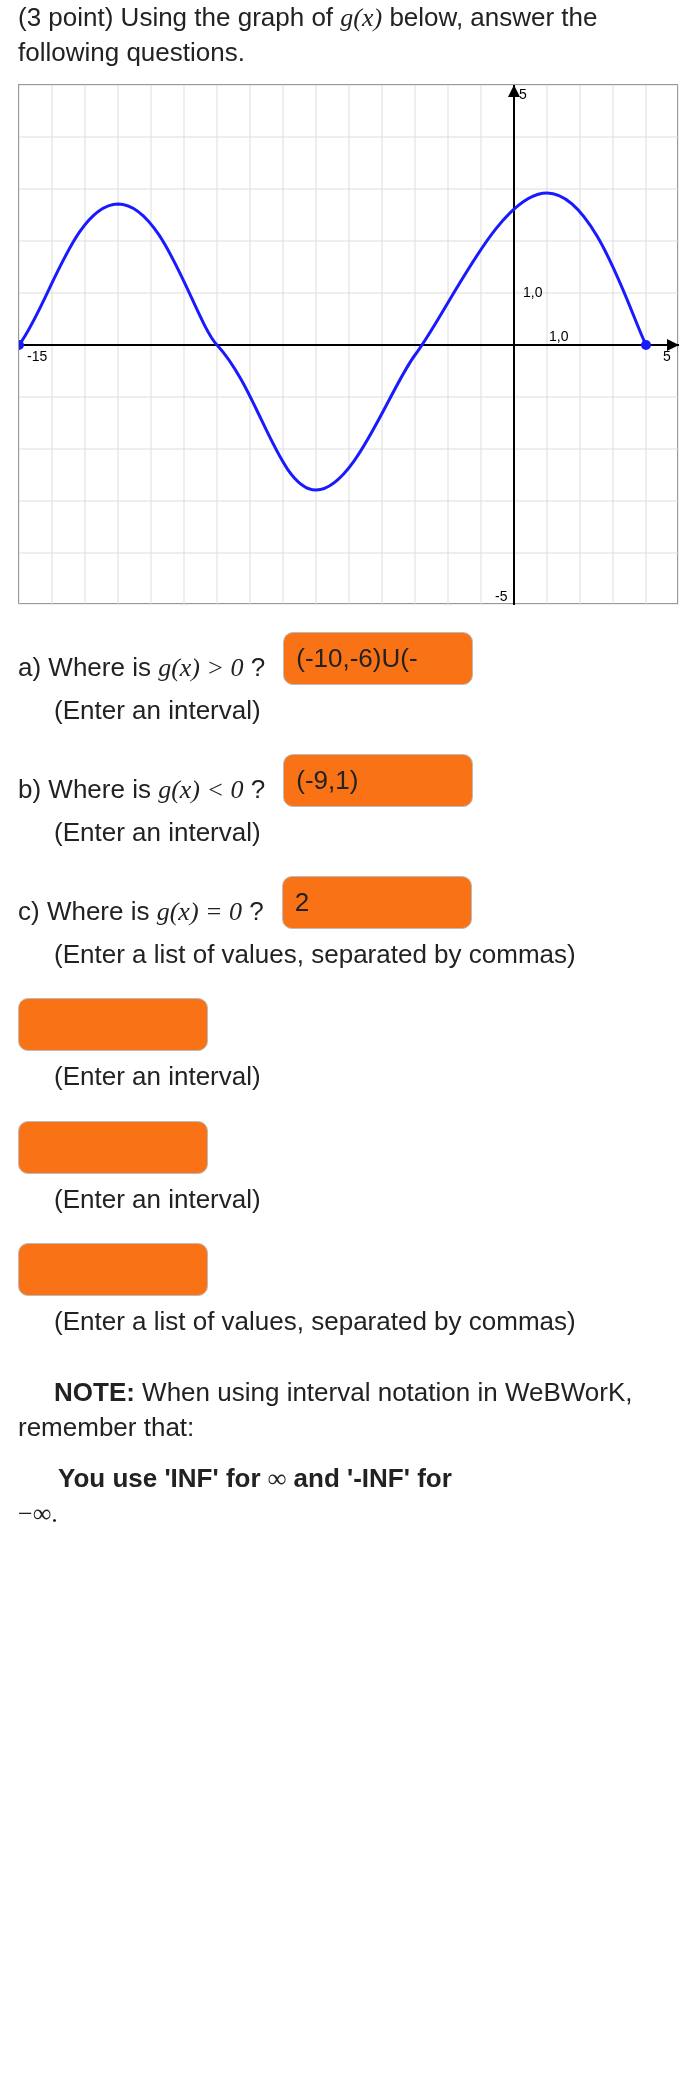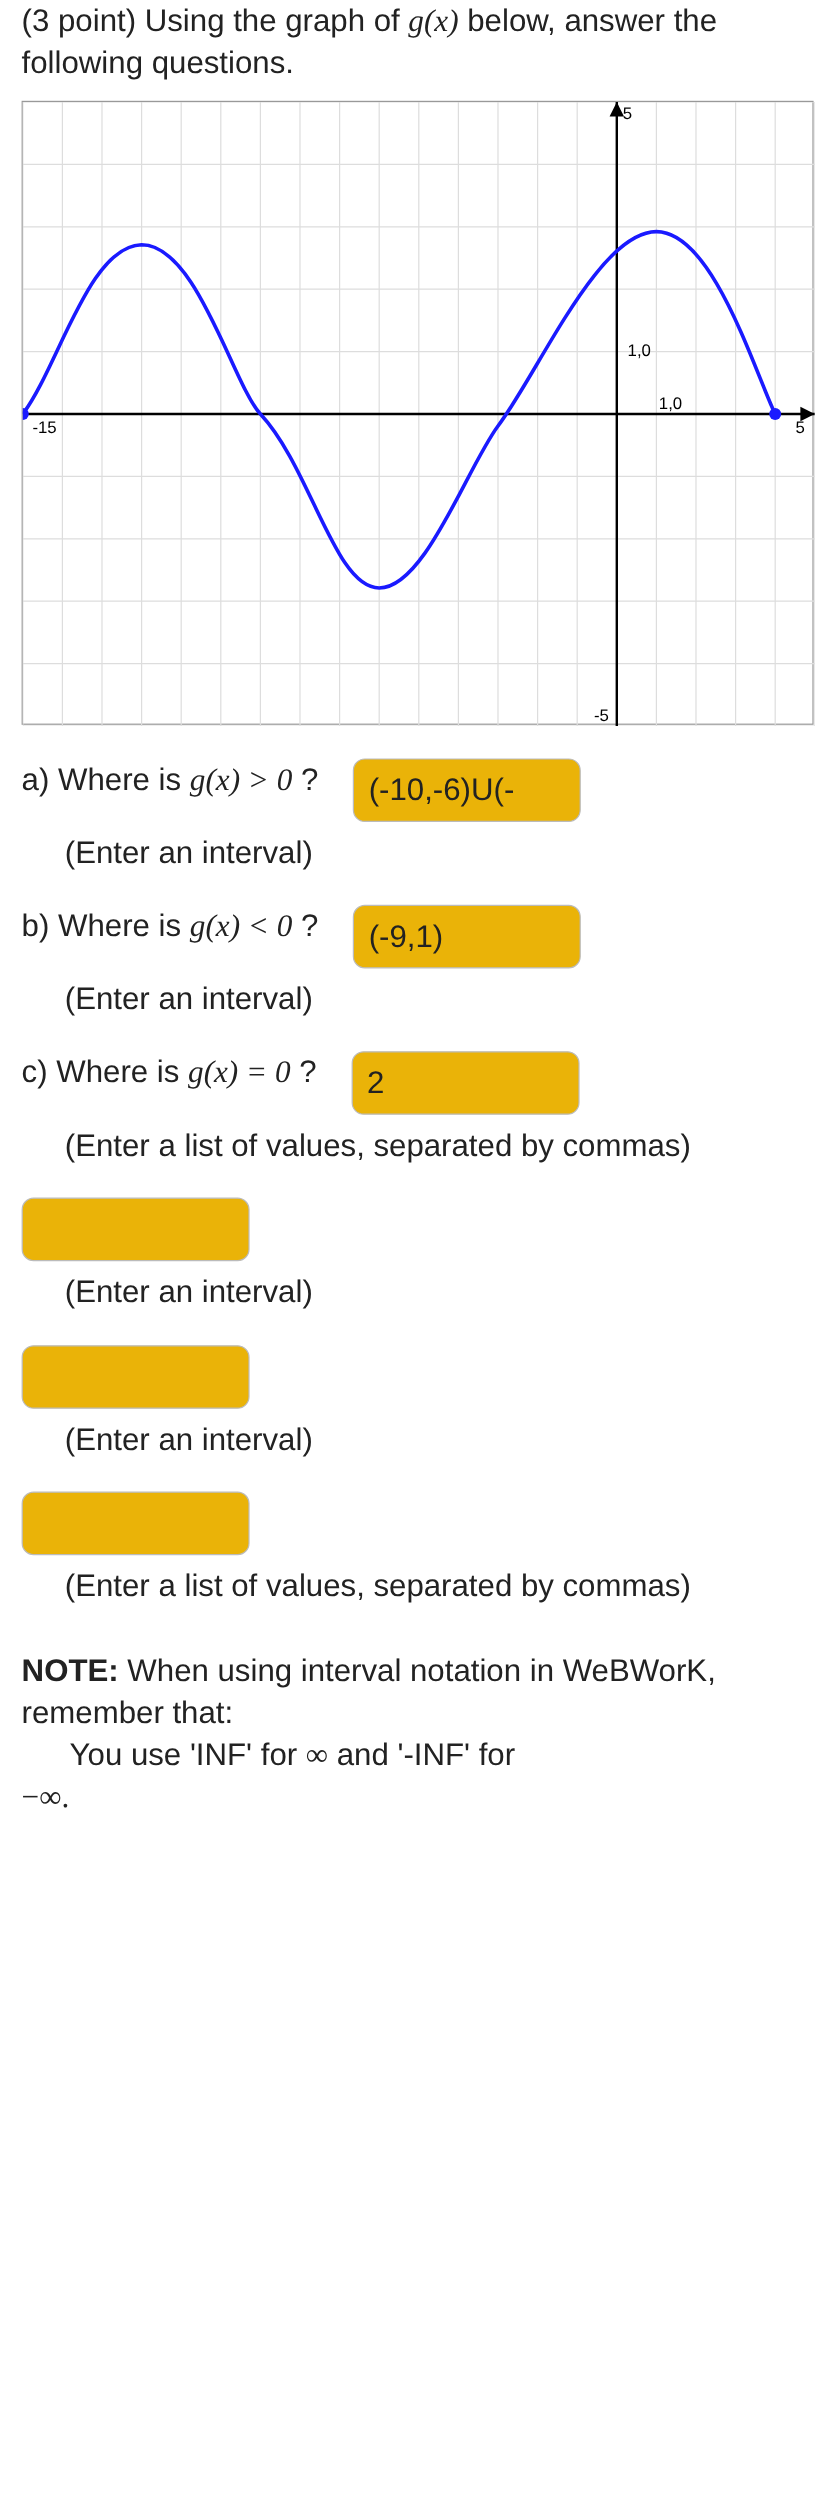--- a/index.html
+++ b/index.html
@@ -17,44 +17,44 @@
       border: 1px solid #999;
       width: 660px;
       height: 520px;
       margin-bottom: 28px;
       position: relative;
       background: #fff;
     }
     .graph-wrap svg { display:block; }
     .q-row {
       display: flex;
-      align-items: flex-start;
-      gap: 29px;
+      align-items: flex-end;
+      gap: 18px;
       margin-top: 26px;
       flex-wrap: wrap;
     }
     .q-label { white-space: nowrap; }
     .math-i { font-style: italic; font-family: 'Times New Roman', serif; }
     .hint {
       margin-top: 8px;
       margin-bottom: 6px;
       margin-left: 36px;
     }
     input.answer {
       font-size: 26px;
       padding: 10px 12px;
       border: 1px solid #bbb;
       border-radius: 10px;
       width: 190px;
       color: #222;
-      background:#eab308;
+      background:#f97316;
     }
     .note-block { margin-top: 36px; }
-    .note-indent { margin-left: 40px; margin-top:0; }
-    .bold { font-weight: bold; }
+    .note-indent { margin-left: 40px; margin-top:16px;font-weight:bold; }
+    .bold { font-weight: bold; margin-left: 36px; }
     .infinity { font-family: 'Times New Roman', serif; }
   </style>
 </head>
 <body>
 
 <div class="prompt-text">
   <span>(3 point) Using the graph of </span><span class="math-i">g(x)</span><span> below, answer the following questions.</span>
 </div>
 
 <div class="graph-wrap">

